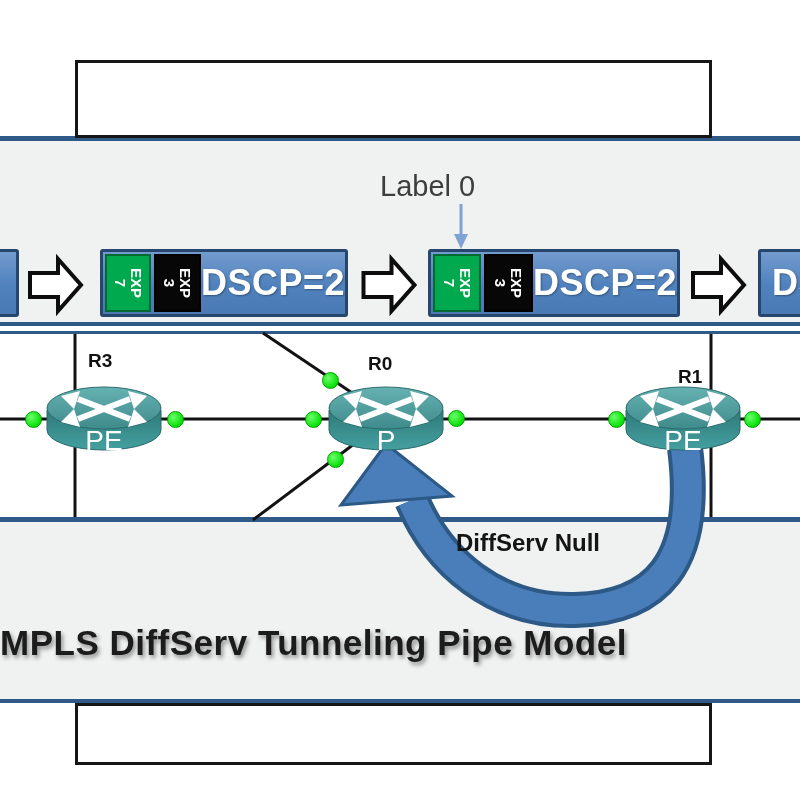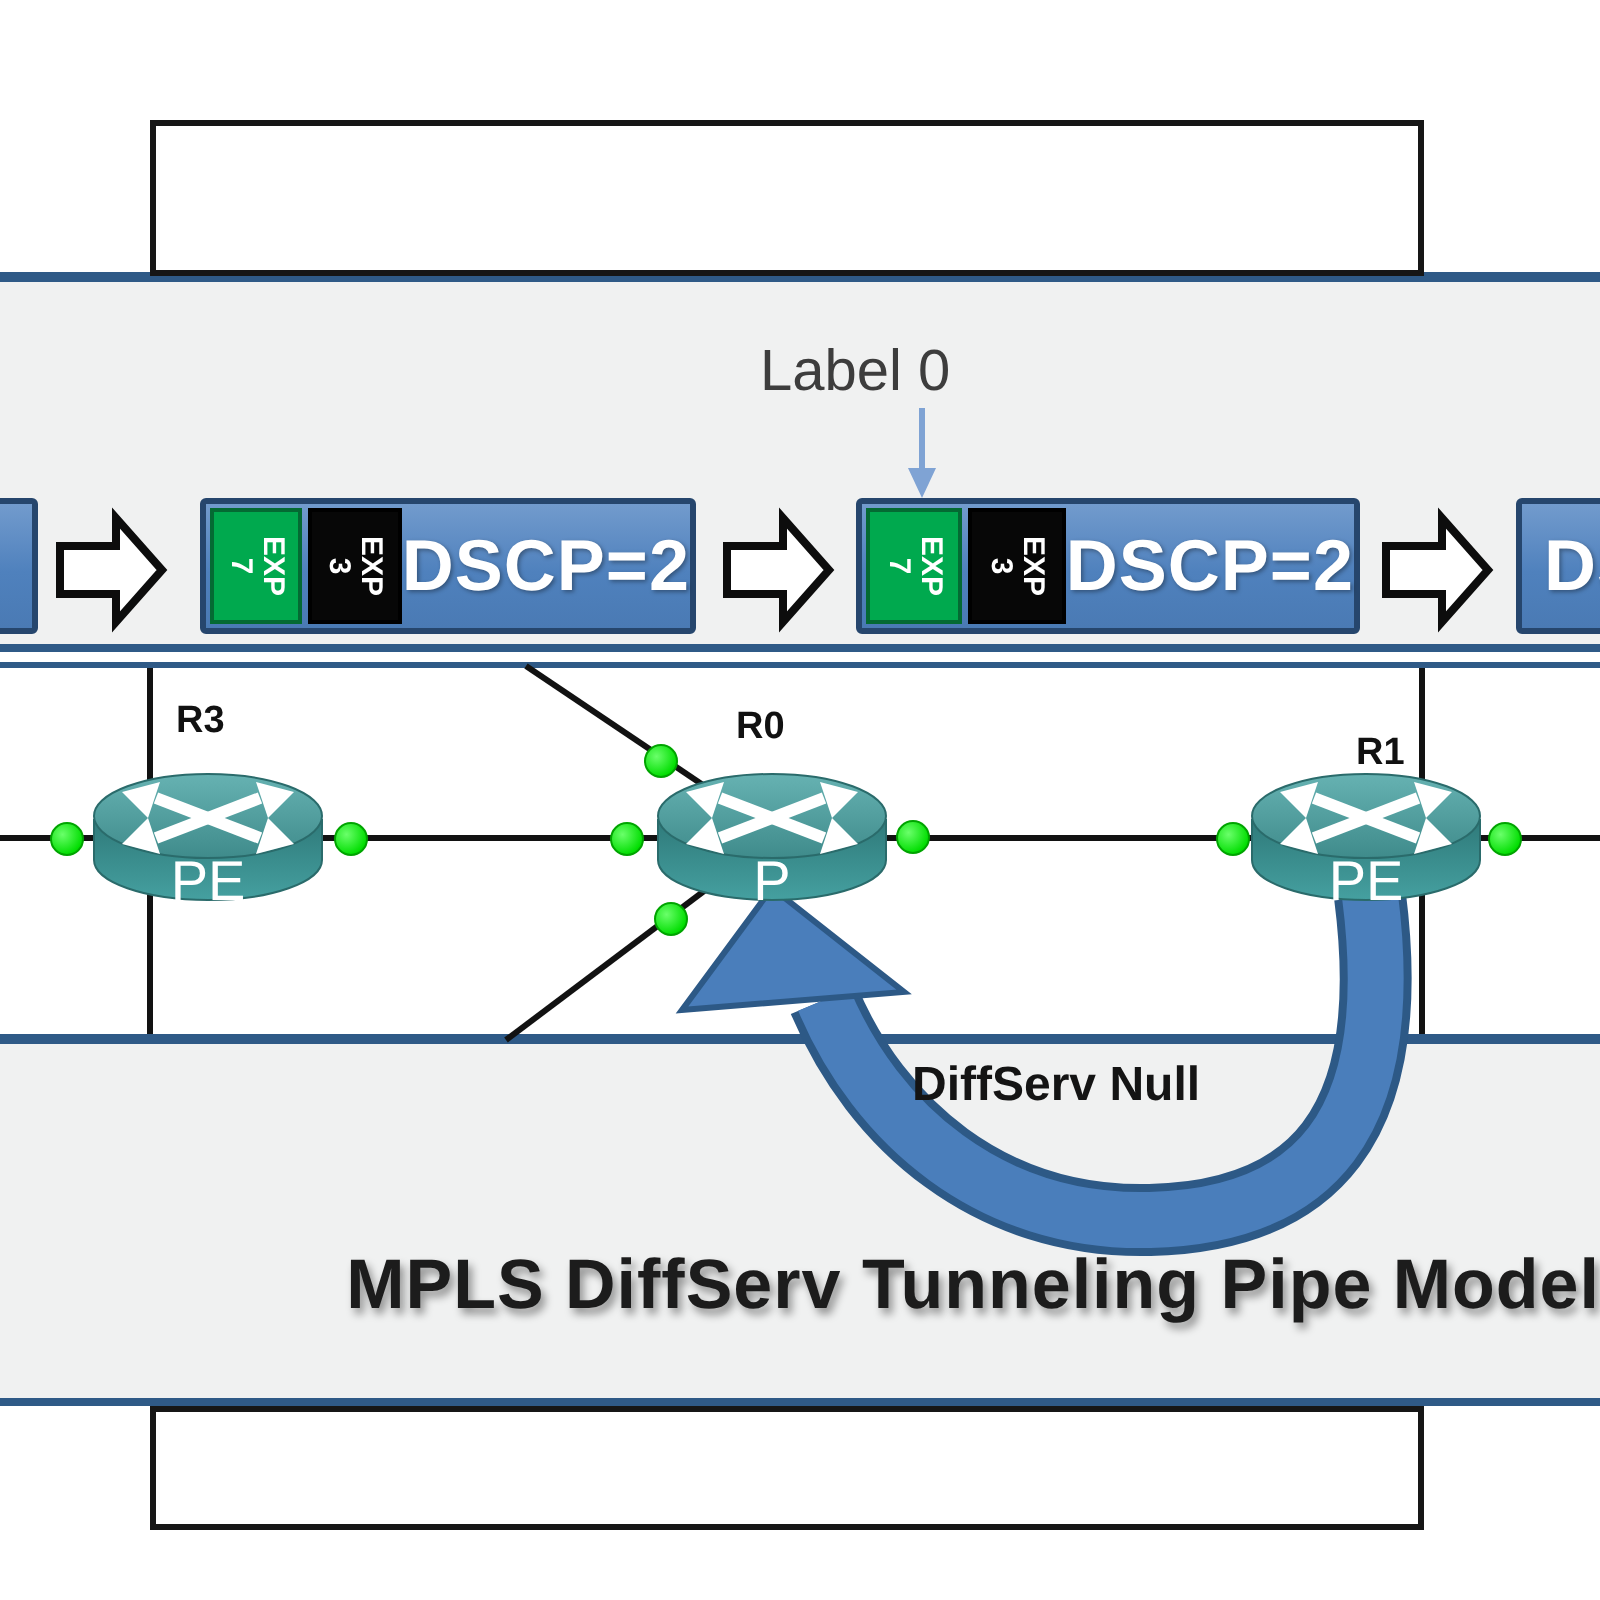--- a/index.html
+++ b/index.html
@@ -23,21 +23,21 @@
   .expcell{position:relative;width:50px;margin:2px 0 2px 2px;box-sizing:border-box;}
   .expcell.green{background:#00a94e;border:2px solid #046a33;}
   .expcell.black{background:#070707;border:2px solid #000;margin-left:3px;}
   .rot{position:absolute;inset:0;display:flex;flex-direction:column;align-items:center;justify-content:center;
        transform:rotate(90deg);color:#fff;font-weight:bold;font-size:15px;line-height:1.1;}
 
   
   .label0{position:absolute;left:380px;top:170px;font-size:29px;color:#3d3d3d;}
   .rlabel{position:absolute;font-size:19px;font-weight:bold;color:#111;}
   .explicit{position:absolute;left:456px;top:529px;font-size:24px;font-weight:bold;color:#141414;}
-  .title{position:absolute;left:0;top:623px;width:800px;text-align:right;font-size:35px;font-weight:bold;
+  .title{position:absolute;left:0;top:623px;width:800px;text-align:left;font-size:35px;font-weight:bold;
          color:#1c1c1c;text-shadow:2px 3px 4px rgba(0,0,0,.4);letter-spacing:.5px;}
 
   
   .dot{position:absolute;width:15px;height:15px;border-radius:50%;
        background:radial-gradient(circle at 35% 35%,#6aff6a,#00dd00 75%);border:1px solid #00a400;}
 
   svg{position:absolute;overflow:visible;}
   .router-id{fill:#ffffff;font-family:"Liberation Sans",sans-serif;font-size:28px;}
 </style>
 </head>

